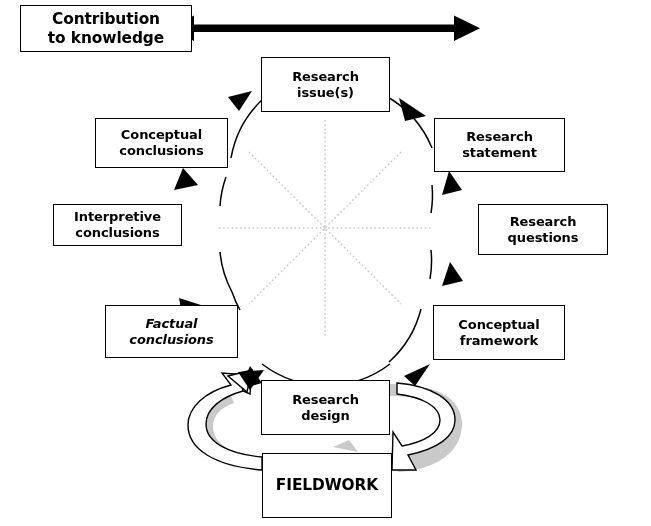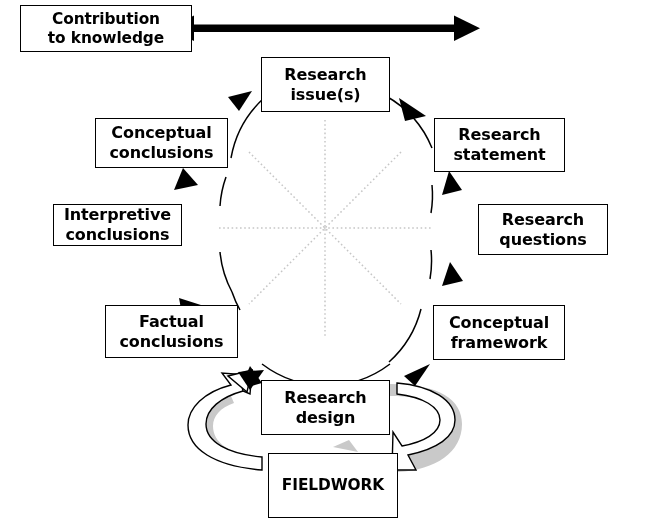--- a/index.html
+++ b/index.html
@@ -36,21 +36,21 @@
     text-align: center;
     z-index: 20;
   }
   .node-label {
     font-weight: bold;
     color: #000000;
     line-height: 1.22;
     letter-spacing: -0.1px;
     white-space: pre-line;
   }
-  .size-15 { font-size: 16px; }
+  .size-15 { font-size: 13px; }
   .size-16 { font-size: 15.4px; }
 </style>
 </head>
 <body>
 
 <div id="diagram-root">
 
   <svg id="diagram-svg" viewBox="0 0 651 526">
     <defs>
       <marker id="solidhead" markerWidth="10" markerHeight="10" refX="5" refY="5" orient="auto" markerUnits="userSpaceOnUse">
@@ -181,25 +181,25 @@
   <div class="node-box" style="left:433px; top:305px; width:132px; height:55px;">
     <span class="node-label size-15">Conceptual
 framework</span>
   </div>
 
   <div class="node-box" style="left:261px; top:380px; width:129px; height:55px;">
     <span class="node-label size-15">Research
 design</span>
   </div>
 
-  <div class="node-box" style="left:268px; top:453px; width:130px; height:65px;">
+  <div class="node-box" style="left:262px; top:453px; width:130px; height:65px;">
     <span class="node-label size-16">FIELDWORK</span>
   </div>
 
-  <div class="node-box" style="left:105px; top:305px; width:133px; height:53px;">
+  <div class="node-box" style="left:105px; top:305px; width:133px; height:53px;font-style:italic;">
     <span class="node-label size-15">Factual
 conclusions</span>
   </div>
 
   <div class="node-box" style="left:53px; top:204px; width:129px; height:42px;">
     <span class="node-label size-15">Interpretive
 conclusions</span>
   </div>
 
   <div class="node-box" style="left:95px; top:118px; width:133px; height:50px;">

